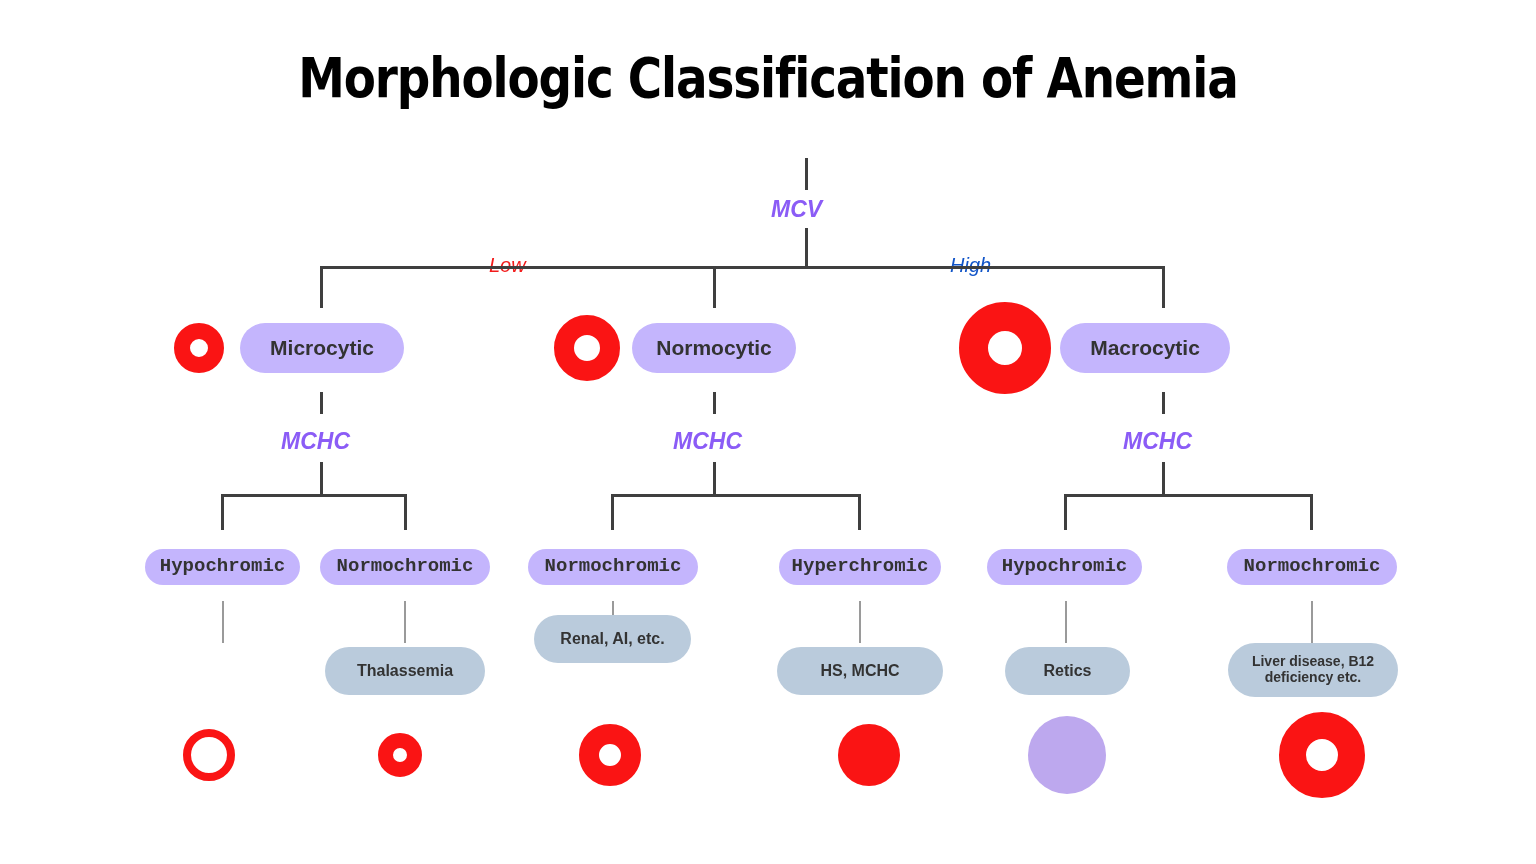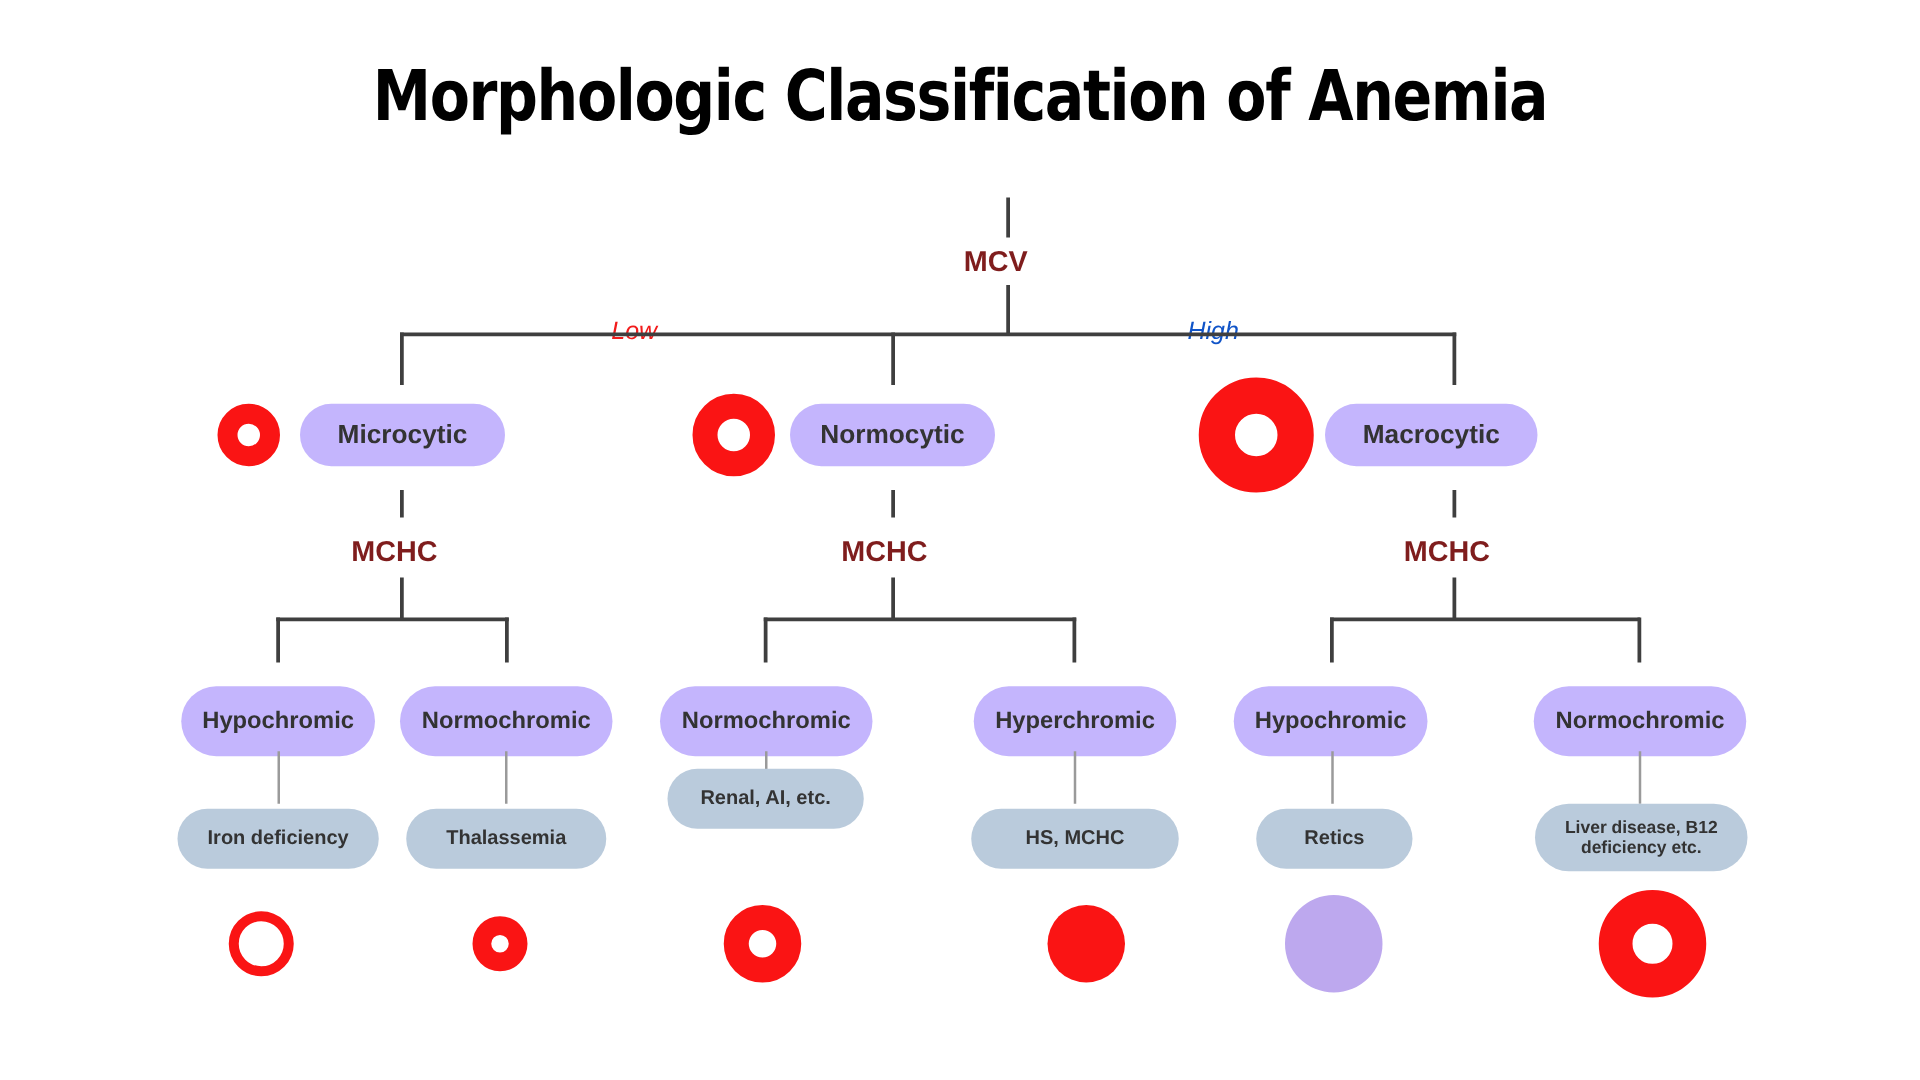--- a/index.html
+++ b/index.html
@@ -34,38 +34,38 @@
   .branch-label{
     position:absolute;
     font-size:20px;
     font-weight:normal;
     font-style:italic;
     white-space:nowrap;
     margin-top:32px;
   }
   .lbl-low{color:#f21b1b;}
   .lbl-high{color:#1054c8;}
-  .lbl-test{color:#7f1d1d;font-size:23px;font-weight:bold;position:absolute;white-space:nowrap;}
+  .lbl-test{color:#8b5cf6;font-size:23px;font-weight:bold;font-style:italic;position:absolute;white-space:nowrap;}
 
   
   .pill{
     position:absolute;
     display:flex;align-items:center;justify-content:center;
     text-align:center;
     border-radius:999px;
     font-weight:bold;
     color:#333333;
     box-sizing:border-box;
     line-height:1.12;
   }
   .pill-tan{background:#c4b5fd;}
   .pill-blue{background:#bacbdc;}
 
   .lvl2{height:50px;font-size:21px;padding:0 22px;}
-  .lvl3{height:56px;font-size:19px;padding:0 14px;}
+  .lvl3{height:36px;font-size:19px;padding:0 14px;font-family:Liberation Mono, monospace;}
   .leaf{height:48px;font-size:16px;padding:0 14px;}
 
   
   .rbc{position:absolute;border-radius:50%;box-sizing:border-box;}
 </style>
 </head>
 <body>
 
 <div id="stage">
 
@@ -113,23 +113,20 @@
   <div class="lbl-test" style="left:1123px;top:428px;">MCHC</div>
   <div class="vline" style="left:1162px;top:462px;height:34px;"></div>
   <div class="hline" style="left:1064px;top:494px;width:248px;"></div>
   <div class="vline" style="left:1064px;top:494px;height:36px;"></div>
   <div class="vline" style="left:1310px;top:494px;height:36px;"></div>
 
   <div class="pill pill-tan lvl3" style="left:145px;top:549px;width:155px;">
     <span>Hypochromic</span>
   </div>
   <div class="thinline" style="left:222px;top:601px;height:42px;"></div>
-  <div class="pill pill-blue leaf" style="left:142px;top:647px;width:161px;">
-    <span>Iron deficiency</span>
-  </div>
   <div class="rbc" id="icon-g0c0" style="width: 52px; height: 52px; left: 183px; top: 729px; background: transparent; border: 8px solid rgb(250, 20, 20);"></div>
 
   <div class="pill pill-tan lvl3" style="left:320px;top:549px;width:170px;">
     <span>Normochromic</span>
   </div>
   <div class="thinline" style="left:404px;top:601px;height:42px;"></div>
   <div class="pill pill-blue leaf" style="left:325px;top:647px;width:160px;">
     <span>Thalassemia</span>
   </div>
   <div class="rbc" id="icon-g0c1" style="width: 44px; height: 44px; left: 378px; top: 733px; background: transparent; border: 15px solid rgb(250, 20, 20);"></div>

